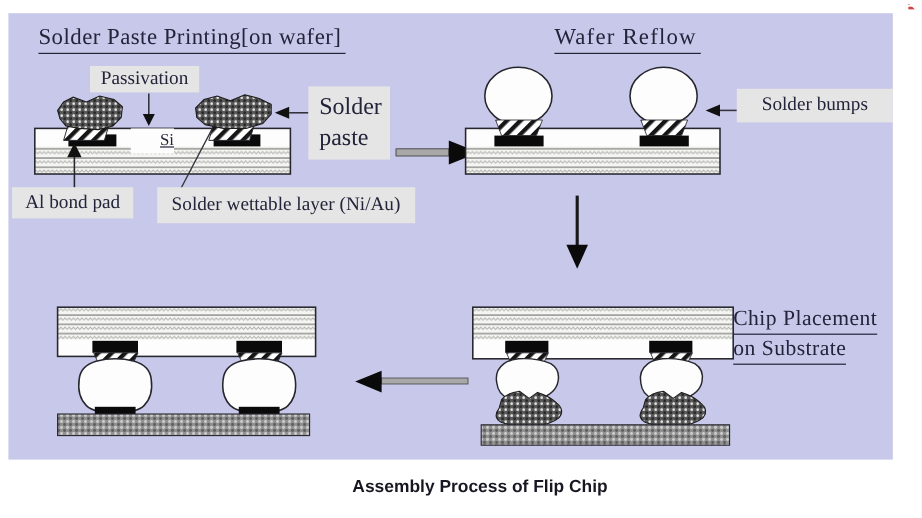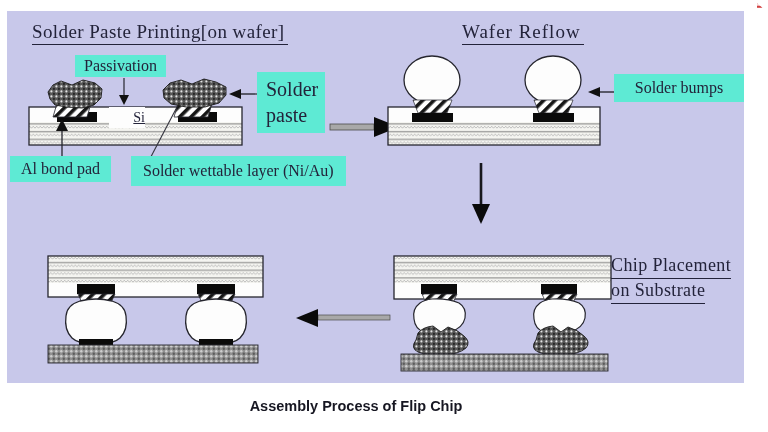--- a/index.html
+++ b/index.html
@@ -2,37 +2,37 @@
 <html><head>
 <meta charset="utf-8">
 <style>
   html,body{margin:0;padding:0;background:#ffffff;}
   .page{position:relative;width:768px;height:432px;background:#ffffff;overflow:hidden;
         font-family:"Liberation Serif","DejaVu Serif",serif;border-radius:23px;}
   .panel{position:absolute;left:7px;top:11px;width:737px;height:372px;background:#c8c8ea;}
   svg.art{position:absolute;left:0;top:0;}
   .lbl{position:absolute;color:#23233a;white-space:nowrap;}
   .title{font-size:19px;letter-spacing:0.4px;border-bottom:1.7px solid #23233a;padding:0 3px 1px 0;}
-  .whitebox{background:#5eead4;}
+  .whitebox{background:#e5e5e5;}
   .passivation{left:75px;top:55px;padding:2px 9px;font-size:16px;}
   .si{left:109px;top:107px;width:36px;height:21px;background:#fdfdfd;font-size:14px;
       text-align:right;line-height:21px;text-decoration:underline;}
   .pastebox{left:257px;top:72px;width:50px;padding:4px 9px 5px 9px;font-size:20px;
             line-height:1.3;white-space:normal;}
   .albond{left:10px;top:156px;padding:4px 11px;font-size:16px;}
   .wettable{left:131px;top:156px;padding:6px 12px;font-size:16px;}
   .title1{left:32px;top:21px;}
   .title2{left:462px;top:21px;letter-spacing:1px;}
   .bumpsbox{left:614px;top:74px;width:130px;padding:5px 16px;text-align:center;font-size:16px;
             box-sizing:border-box;}
   .cplabel{left:611px;top:254px;font-size:18px;letter-spacing:0.4px;line-height:23px;}
   .cplabel .uline{display:inline-block;border-bottom:1.6px solid #23233a;padding-bottom:1px;}
   .caption{left:0;top:398px;width:712px;text-align:center;
            font-family:"Liberation Sans","DejaVu Sans",sans-serif;
-           font-weight:bold;font-size:14.5px;color:#171722;}
+           font-weight:bold;font-size:14.5px;color:#171722;padding-left:44px;}
 </style>
 </head>
 <body>
 
 <div class="page">
 
   <div class="panel"></div>
 
   <svg class="art" width="768" height="432" viewBox="0 0 768 432">
     <defs>

